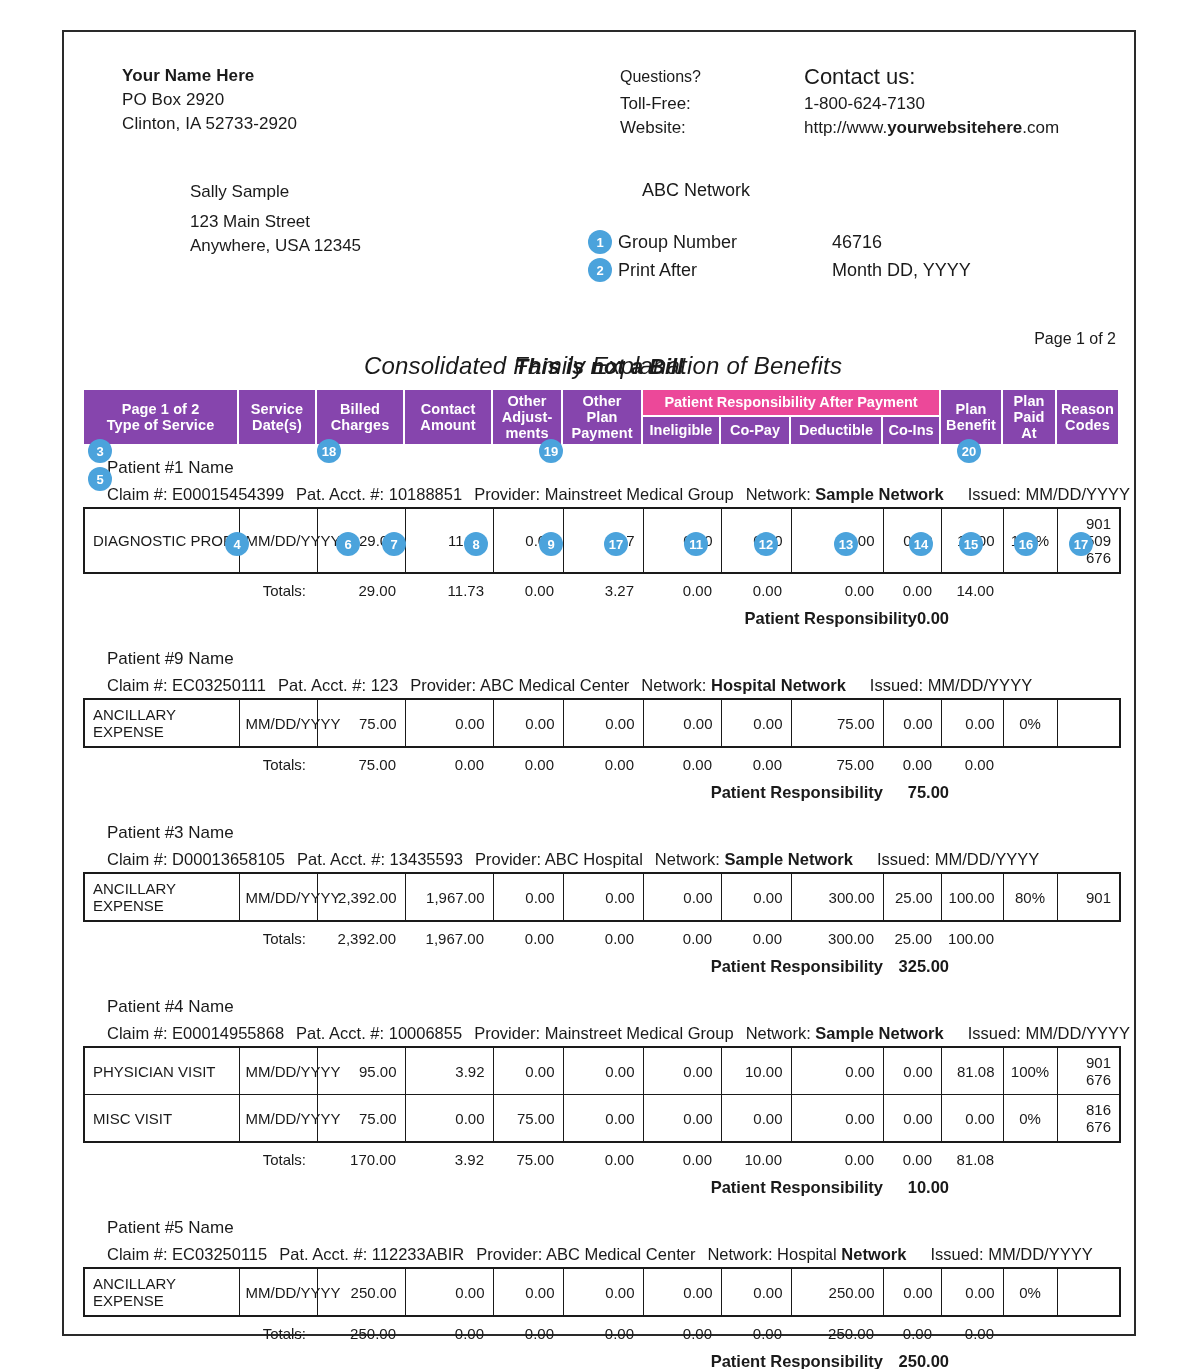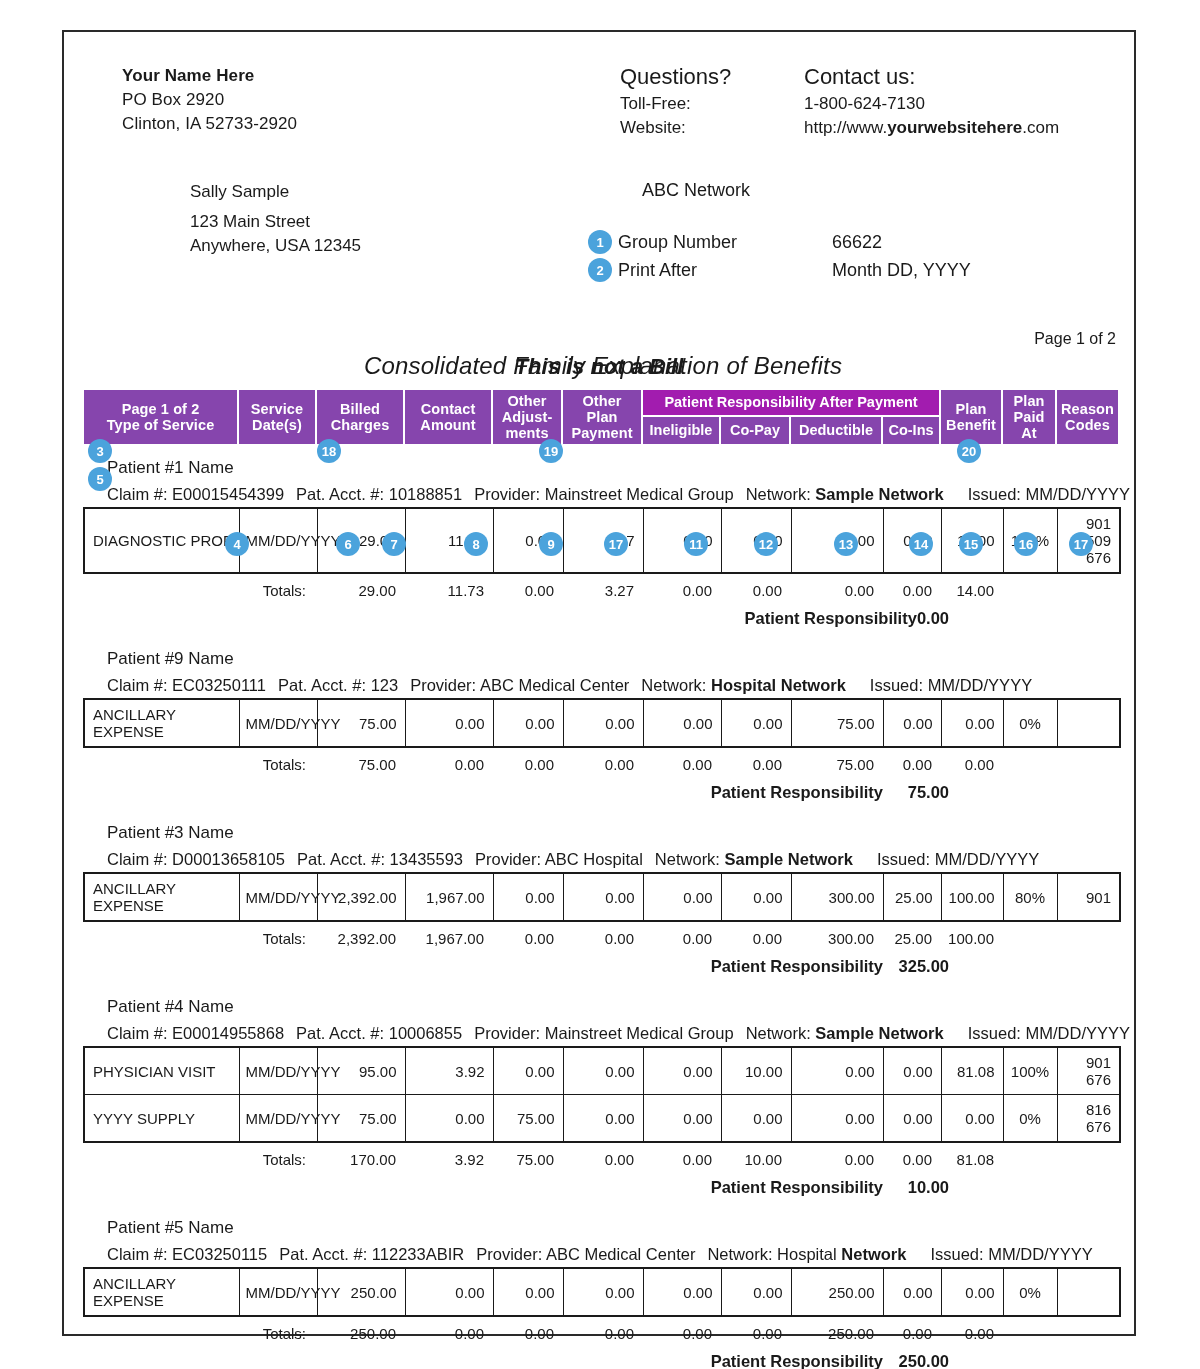--- a/index.html
+++ b/index.html
@@ -42,21 +42,21 @@
   }
   .ret-addr .b { font-weight: bold; }
 
   .questions {
     position: absolute;
     left: 556px;
     top: 30px;
     font-size: 17px;
     line-height: 24px;
   }
-  .questions .big { font-size: 22px; line-height: 30px; }
+  .questions .big { font-size: 16px; line-height: 30px; }
 
   .contact {
     position: absolute;
     left: 740px;
     top: 30px;
     font-size: 17px;
     line-height: 24px;
   }
   .contact .big { font-size: 22px; line-height: 30px; }
   .contact .b { font-weight: bold; }
@@ -171,21 +171,21 @@
     font-weight: bold;
     font-size: 14.5px;
     text-align: center;
     vertical-align: middle;
     padding: 3px 2px;
     border: 1px solid #ffffff;
     line-height: 16px;
     letter-spacing: 0.1px;
   }
   .hgroup-band {
-    background: #a21caf;
+    background: #ec4899;
     color: #fff;
     font-weight: bold;
     font-size: 14.5px;
     text-align: center;
     border: 1px solid #fff;
     padding: 2px;
   }
   .hsub {
     background: #8645ad;
     color: #fff;
@@ -298,21 +298,21 @@
       <div class="m2">123 Main Street</div>
       <div>Anywhere, USA 12345</div>
     </div>
 
     <div class="company">ABC Network</div>
 
     <div class="grp">
       <div class="grp-row">
         <span class="badge">1</span>
         <span class="grp-label">Group Number</span>
-        <span class="grp-val">66622</span>
+        <span class="grp-val">46716</span>
       </div>
       <div class="grp-row">
         <span class="badge">2</span>
         <span class="grp-label">Print After</span>
         <span class="grp-val">Month DD, YYYY</span>
       </div>
     </div>
   </div>
 
   <div class="title">Consolidated Family Explanation of Benefits</div>
@@ -642,21 +642,21 @@
                 <td class="num">0.00</td>
                 <td class="num">0.00</td>
                 <td class="num">10.00</td>
                 <td class="num">0.00</td>
                 <td class="num">0.00</td>
                 <td class="num">81.08</td>
                 <td class="c-paid">100%</td>
                 <td class="c-reason">901 676</td>
               </tr>
               <tr>
-                <td class="c-type">YYYY SUPPLY</td>
+                <td class="c-type">MISC VISIT</td>
                 <td class="c-date">MM/DD/YYYY</td>
                 <td class="num">75.00</td>
                 <td class="num">0.00</td>
                 <td class="num">75.00</td>
                 <td class="num">0.00</td>
                 <td class="num">0.00</td>
                 <td class="num">0.00</td>
                 <td class="num">0.00</td>
                 <td class="num">0.00</td>
                 <td class="num">0.00</td>

